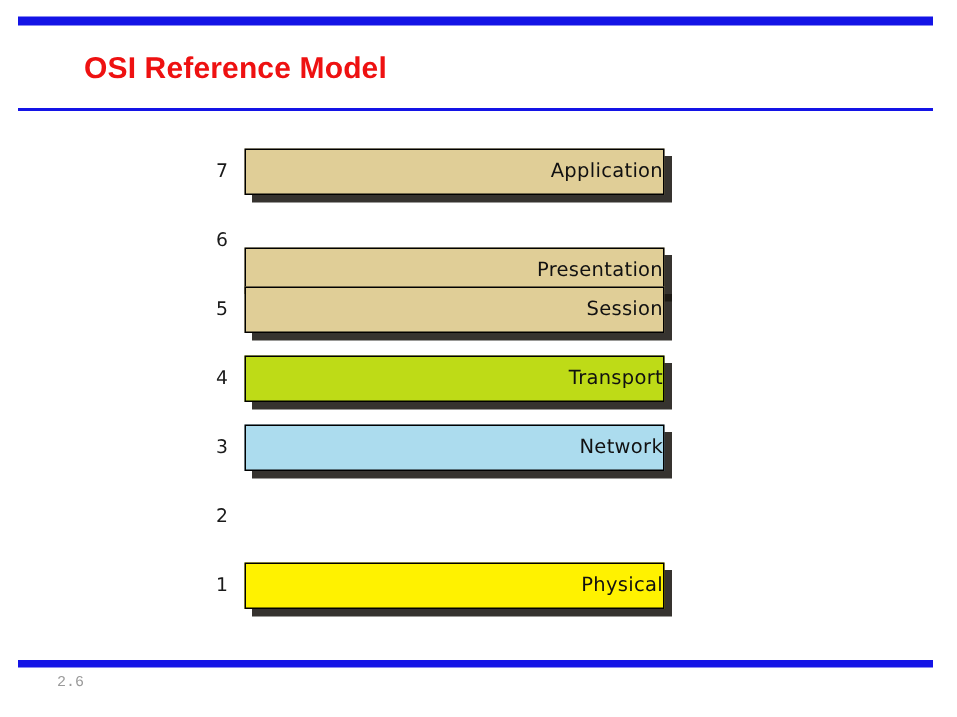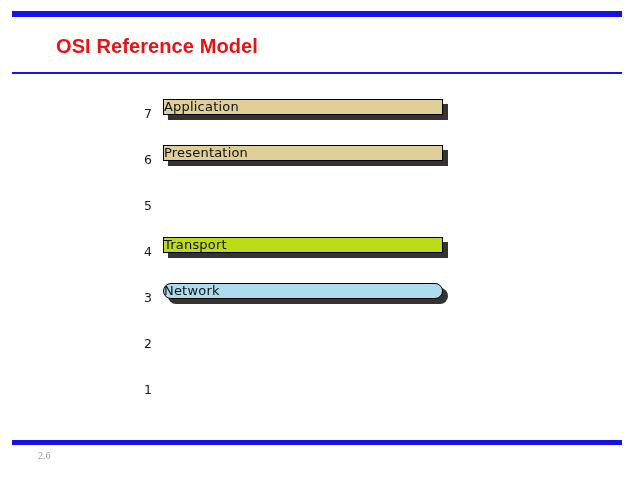--- a/index.html
+++ b/index.html
@@ -86,46 +86,46 @@
     color: #1a1a1a;
     font-family: "DejaVu Sans", sans-serif;
     line-height: 16px;
   }
 
   .layer-box {
     position: absolute;
     left: 163px;
     top: 0;
     width: 280px;
-    height: 16px;
+    height: 31px;
     border: 1.5px solid #000000;
     box-sizing: border-box;
     box-shadow: 5px 5px 0 0 rgba(26, 23, 18, 0.88);
     display: flex;
     align-items: center;
-    justify-content: flex-start;
+    justify-content: flex-end;
   }
 
   .layer-label {
     font-size: 13px;
     color: #111111;
     font-family: "DejaVu Sans", sans-serif;
     letter-spacing: 0.2px;
     line-height: 16px;
     white-space: nowrap;
   }
 
   
   .footer-number {
     position: absolute;
     left: 38px;
     top: 449px;
     font-size: 10px;
     color: #9a9a9a;
-    font-family: Liberation Serif, serif;
+    font-family: Liberation Mono, monospace;
     line-height: 13px;
   }
 </style>
 </head>
 <body>
 
 <div class="slide">
 
   <div class="rule rule-top"></div>
 
@@ -137,49 +137,55 @@
 
     <div class="layer-row">
       <div class="layer-number">7</div>
       <div class="layer-box" style="background-color: rgb(224, 206, 151);">
         <span class="layer-label">Application</span>
       </div>
     </div>
 
     <div class="layer-row">
       <div class="layer-number">6</div>
-      <div class="layer-box" style="background-color: rgb(224, 206, 151);">
+      <div class="layer-box" style="background-color: rgb(224, 206, 151); margin-top: 20px;">
         <span class="layer-label">Presentation</span>
       </div>
     </div>
 
     <div class="layer-row">
       <div class="layer-number">5</div>
+      <div class="layer-box" style="background-color: rgb(224, 206, 151);">
+        <span class="layer-label">Session</span>
+      </div>
     </div>
 
     <div class="layer-row">
       <div class="layer-number">4</div>
       <div class="layer-box" style="background-color: rgb(190, 219, 23);">
         <span class="layer-label">Transport</span>
       </div>
     </div>
 
     <div class="layer-row">
       <div class="layer-number">3</div>
-      <div class="layer-box" style="background-color: rgb(172, 220, 238); border-radius: 10px;">
+      <div class="layer-box" style="background-color: rgb(172, 220, 238);">
         <span class="layer-label">Network</span>
       </div>
     </div>
 
     <div class="layer-row">
       <div class="layer-number">2</div>
     </div>
 
     <div class="layer-row">
       <div class="layer-number">1</div>
+      <div class="layer-box" style="background-color: rgb(255, 242, 0);">
+        <span class="layer-label">Physical</span>
+      </div>
     </div>
 
   </div>
 
   <div class="rule rule-footer"></div>
 
   <div class="footer-number">2.6</div>
 
 </div>
 

